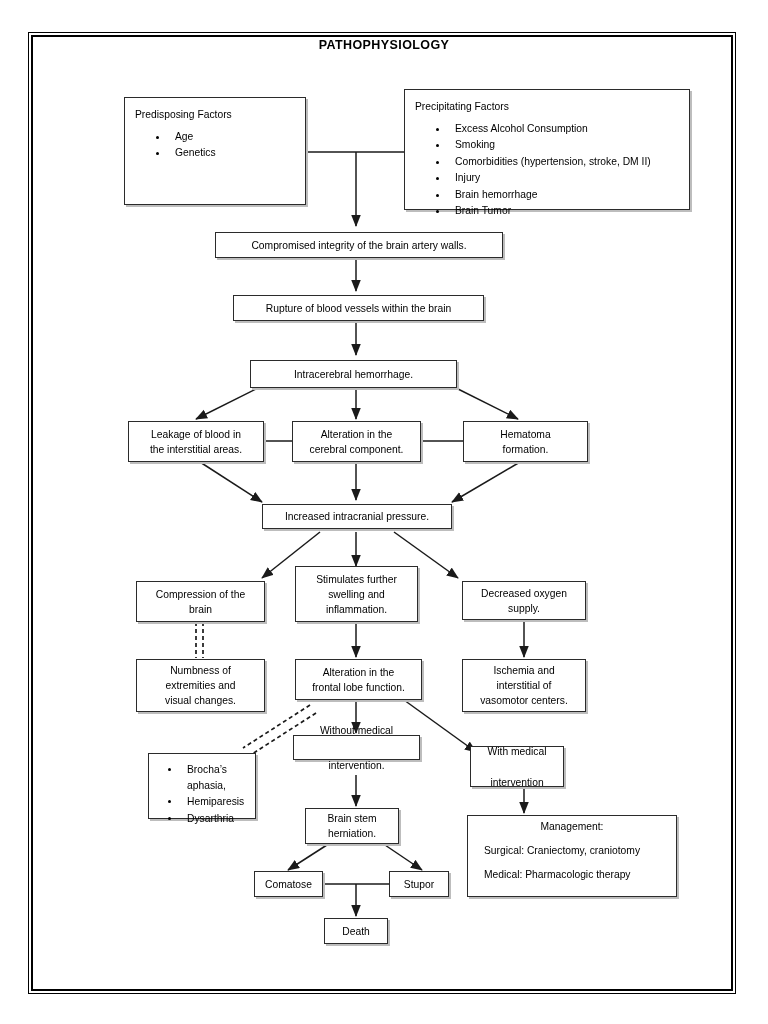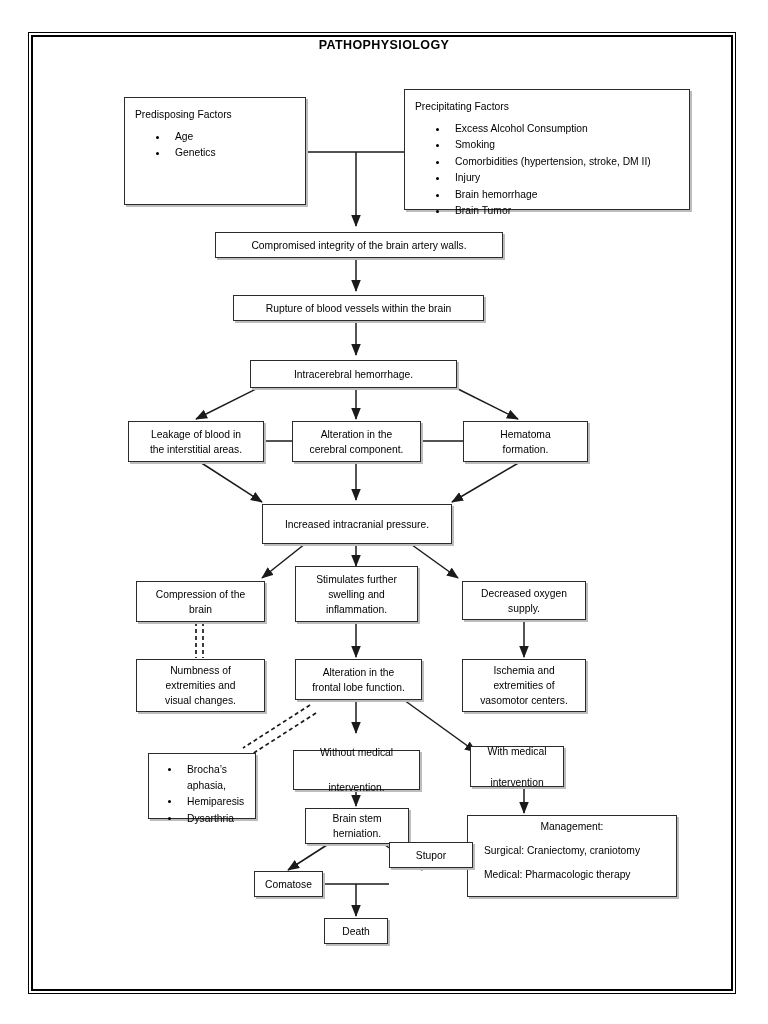--- a/index.html
+++ b/index.html
@@ -147,21 +147,21 @@
   <div class="box" style="left:292px;top:421px;width:129px;height:41px;">
     <span class="ln">Alteration in the</span>
     <span class="ln">cerebral component.</span>
   </div>
 
   <div class="box" style="left:463px;top:421px;width:125px;height:41px;">
     <span class="ln">Hematoma</span>
     <span class="ln">formation.</span>
   </div>
 
-  <div class="box" style="left:262px;top:504px;width:190px;height:40px;">
+  <div class="box" style="left:262px;top:504px;width:190px;height:25px;">
     <span class="ln">Increased intracranial pressure.</span>
   </div>
 
   <div class="box" style="left:136px;top:581px;width:129px;height:41px;">
     <span class="ln">Compression of the</span>
     <span class="ln">brain</span>
   </div>
 
   <div class="box" style="left:295px;top:566px;width:123px;height:56px;">
     <span class="ln">Stimulates further</span>
@@ -180,58 +180,58 @@
     <span class="ln">supply.</span>
   </div>
 
   <div class="box" style="left:295px;top:659px;width:127px;height:41px;">
     <span class="ln">Alteration in the</span>
     <span class="ln">frontal lobe function.</span>
   </div>
 
   <div class="box" style="left:462px;top:659px;width:124px;height:53px;">
     <span class="ln">Ischemia and</span>
-    <span class="ln">extremities of</span>
+    <span class="ln">interstitial of</span>
     <span class="ln">vasomotor centers.</span>
   </div>
 
   <div class="bulletbox" style="left:148px;top:753px;width:108px;height:66px;">
     <ul>
       <li>Brocha’s aphasia,</li>
       <li>Hemiparesis</li>
       <li>Dysarthria</li>
     </ul>
   </div>
 
-  <div class="box" style="left:293px;top:750px;width:127px;height:40px;gap:20px;">
+  <div class="box" style="left:293px;top:735px;width:127px;height:25px;gap:20px;">
     <span class="ln">Without medical</span>
     <span class="ln">intervention.</span>
   </div>
 
   <div class="box" style="left:470px;top:746px;width:94px;height:41px;gap:16px;">
     <span class="ln">With medical</span>
     <span class="ln">intervention</span>
   </div>
 
-  <div class="box" style="left:305px;top:808px;width:104px;height:36px;">
+  <div class="box" style="left:305px;top:808px;width:94px;height:36px;">
     <span class="ln">Brain stem</span>
     <span class="ln">herniation.</span>
   </div>
 
   <div class="mgmtbox" style="left:467px;top:815px;width:210px;height:82px;">
     <div class="mtitle">Management:</div>
     <div class="mrow">Surgical: Craniectomy, craniotomy</div>
     <div class="mrow">Medical: Pharmacologic therapy</div>
   </div>
 
   <div class="box" style="left:254px;top:871px;width:69px;height:26px;">
     <span class="ln">Comatose</span>
   </div>
 
-  <div class="box" style="left:389px;top:842px;width:84px;height:26px;justify-content:center;">
+  <div class="box" style="left:389px;top:871px;width:60px;height:26px;justify-content:center;">
     <span class="ln">Stupor</span>
   </div>
 
   <div class="box" style="left:324px;top:918px;width:64px;height:26px;">
     <span class="ln">Death</span>
   </div>
 
 </div>
 
 </body></html>

